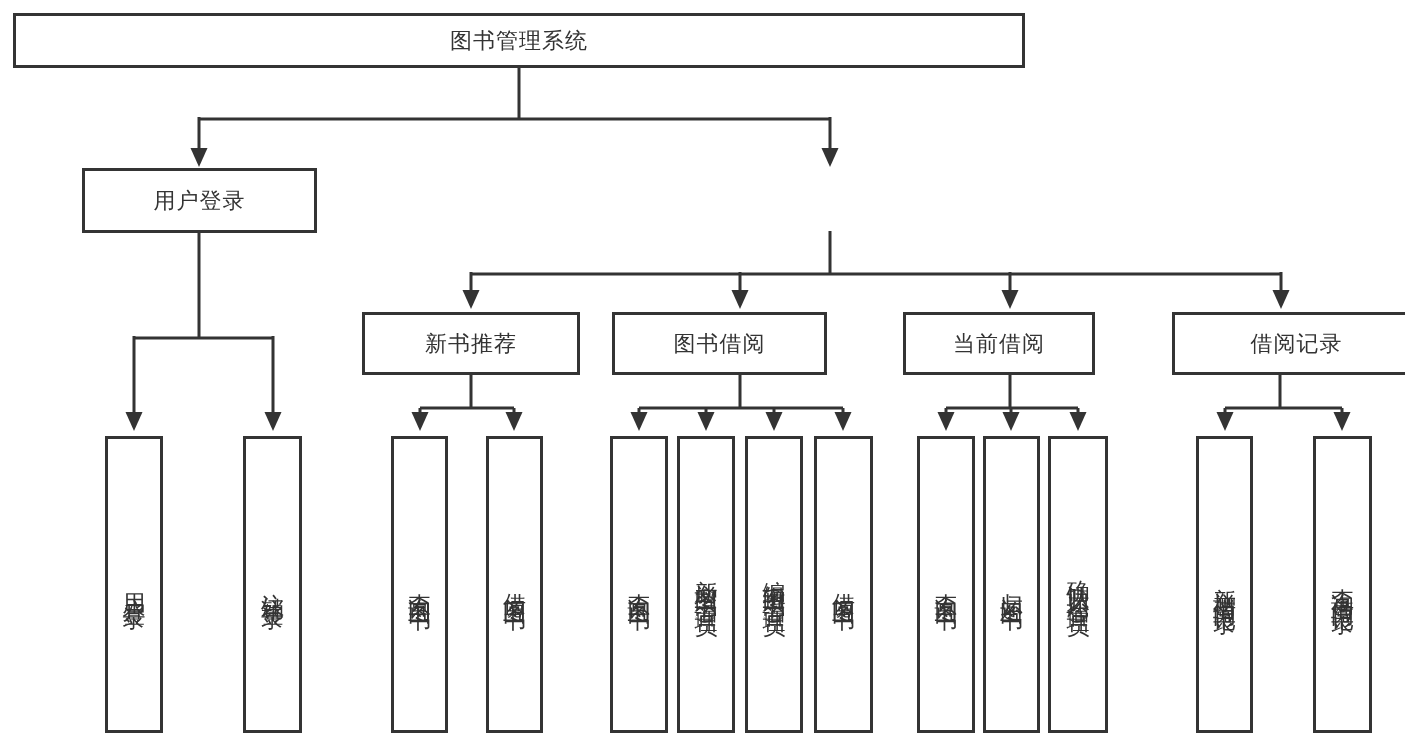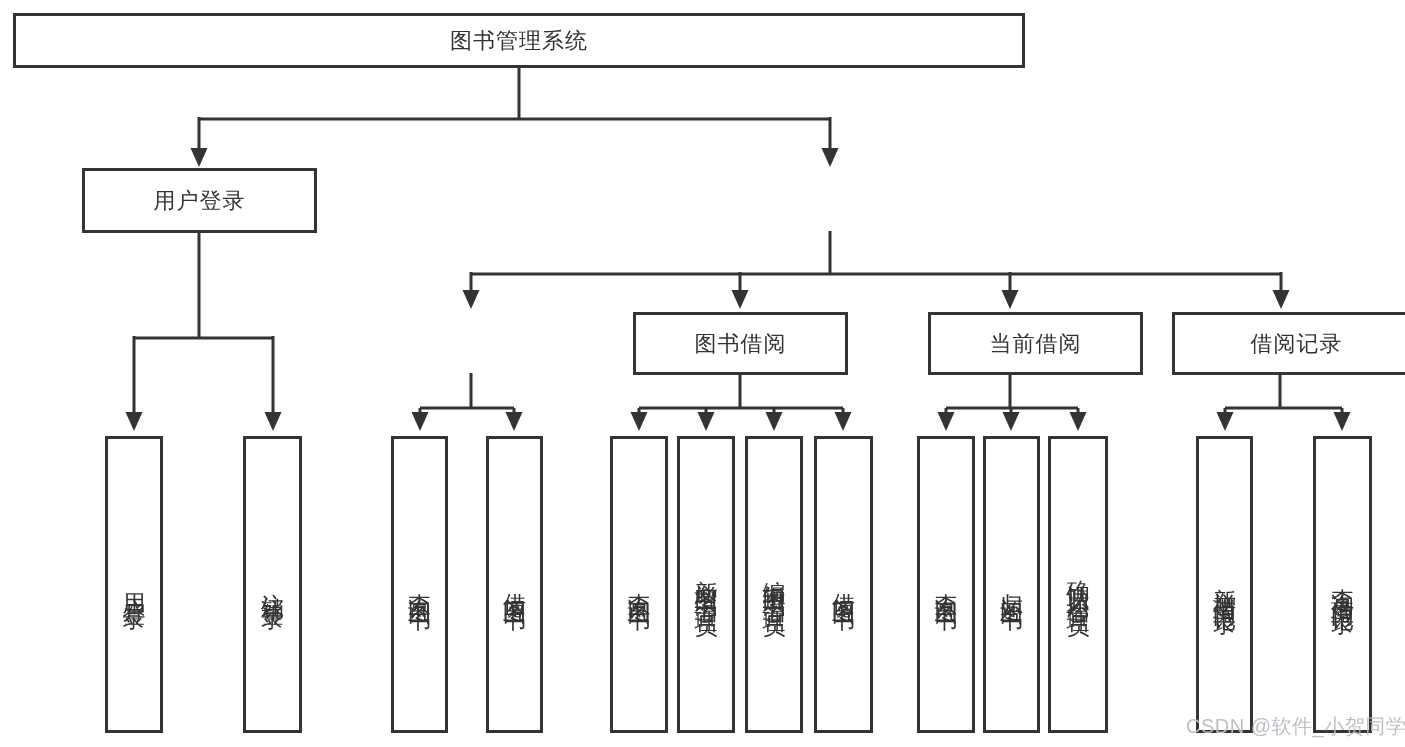--- a/index.html
+++ b/index.html
@@ -80,24 +80,27 @@
   </svg>
 
   <div class="node hnode" style="left:13px;top:13px;width:1012px;height:55px">
     <span>图书管理系统</span>
   </div>
 
   <div class="node hnode" style="left:82px;top:168px;width:235px;height:65px">
     <span>用户登录</span>
   </div>
 
-  <div class="node hnode" style="left:633px;top:312px;width:215px;height:63px">
+  <div class="node hnode" style="left:362px;top:312px;width:218px;height:63px">
+    <span>新书推荐</span>
+  </div>
+  <div class="node hnode" style="left:612px;top:312px;width:215px;height:63px">
     <span>图书借阅</span>
   </div>
-  <div class="node hnode" style="left:928px;top:312px;width:215px;height:63px">
+  <div class="node hnode" style="left:903px;top:312px;width:192px;height:63px">
     <span>当前借阅</span>
   </div>
   <div class="node hnode" style="left:1172px;top:312px;width:249px;height:63px">
     <span>借阅记录</span>
   </div>
 
   <div class="node vnode" style="left:105px;top:436px;width:58px;height:297px">
     <span class="vtext">用户登录</span>
   </div>
   <div class="node vnode" style="left:243px;top:436px;width:59px;height:297px">
@@ -134,15 +137,14 @@
     <span class="vtext">确认归还（管理员）</span>
   </div>
 
   <div class="node vnode" style="left:1196px;top:436px;width:57px;height:297px">
     <span class="vtext">新增借阅记录</span>
   </div>
   <div class="node vnode" style="left:1313px;top:436px;width:59px;height:297px">
     <span class="vtext">查询借阅记录</span>
   </div>
 
-  <div class="watermark">CSDN @软件_小贺同学</div>
 
 </div>
 
 </body></html>

